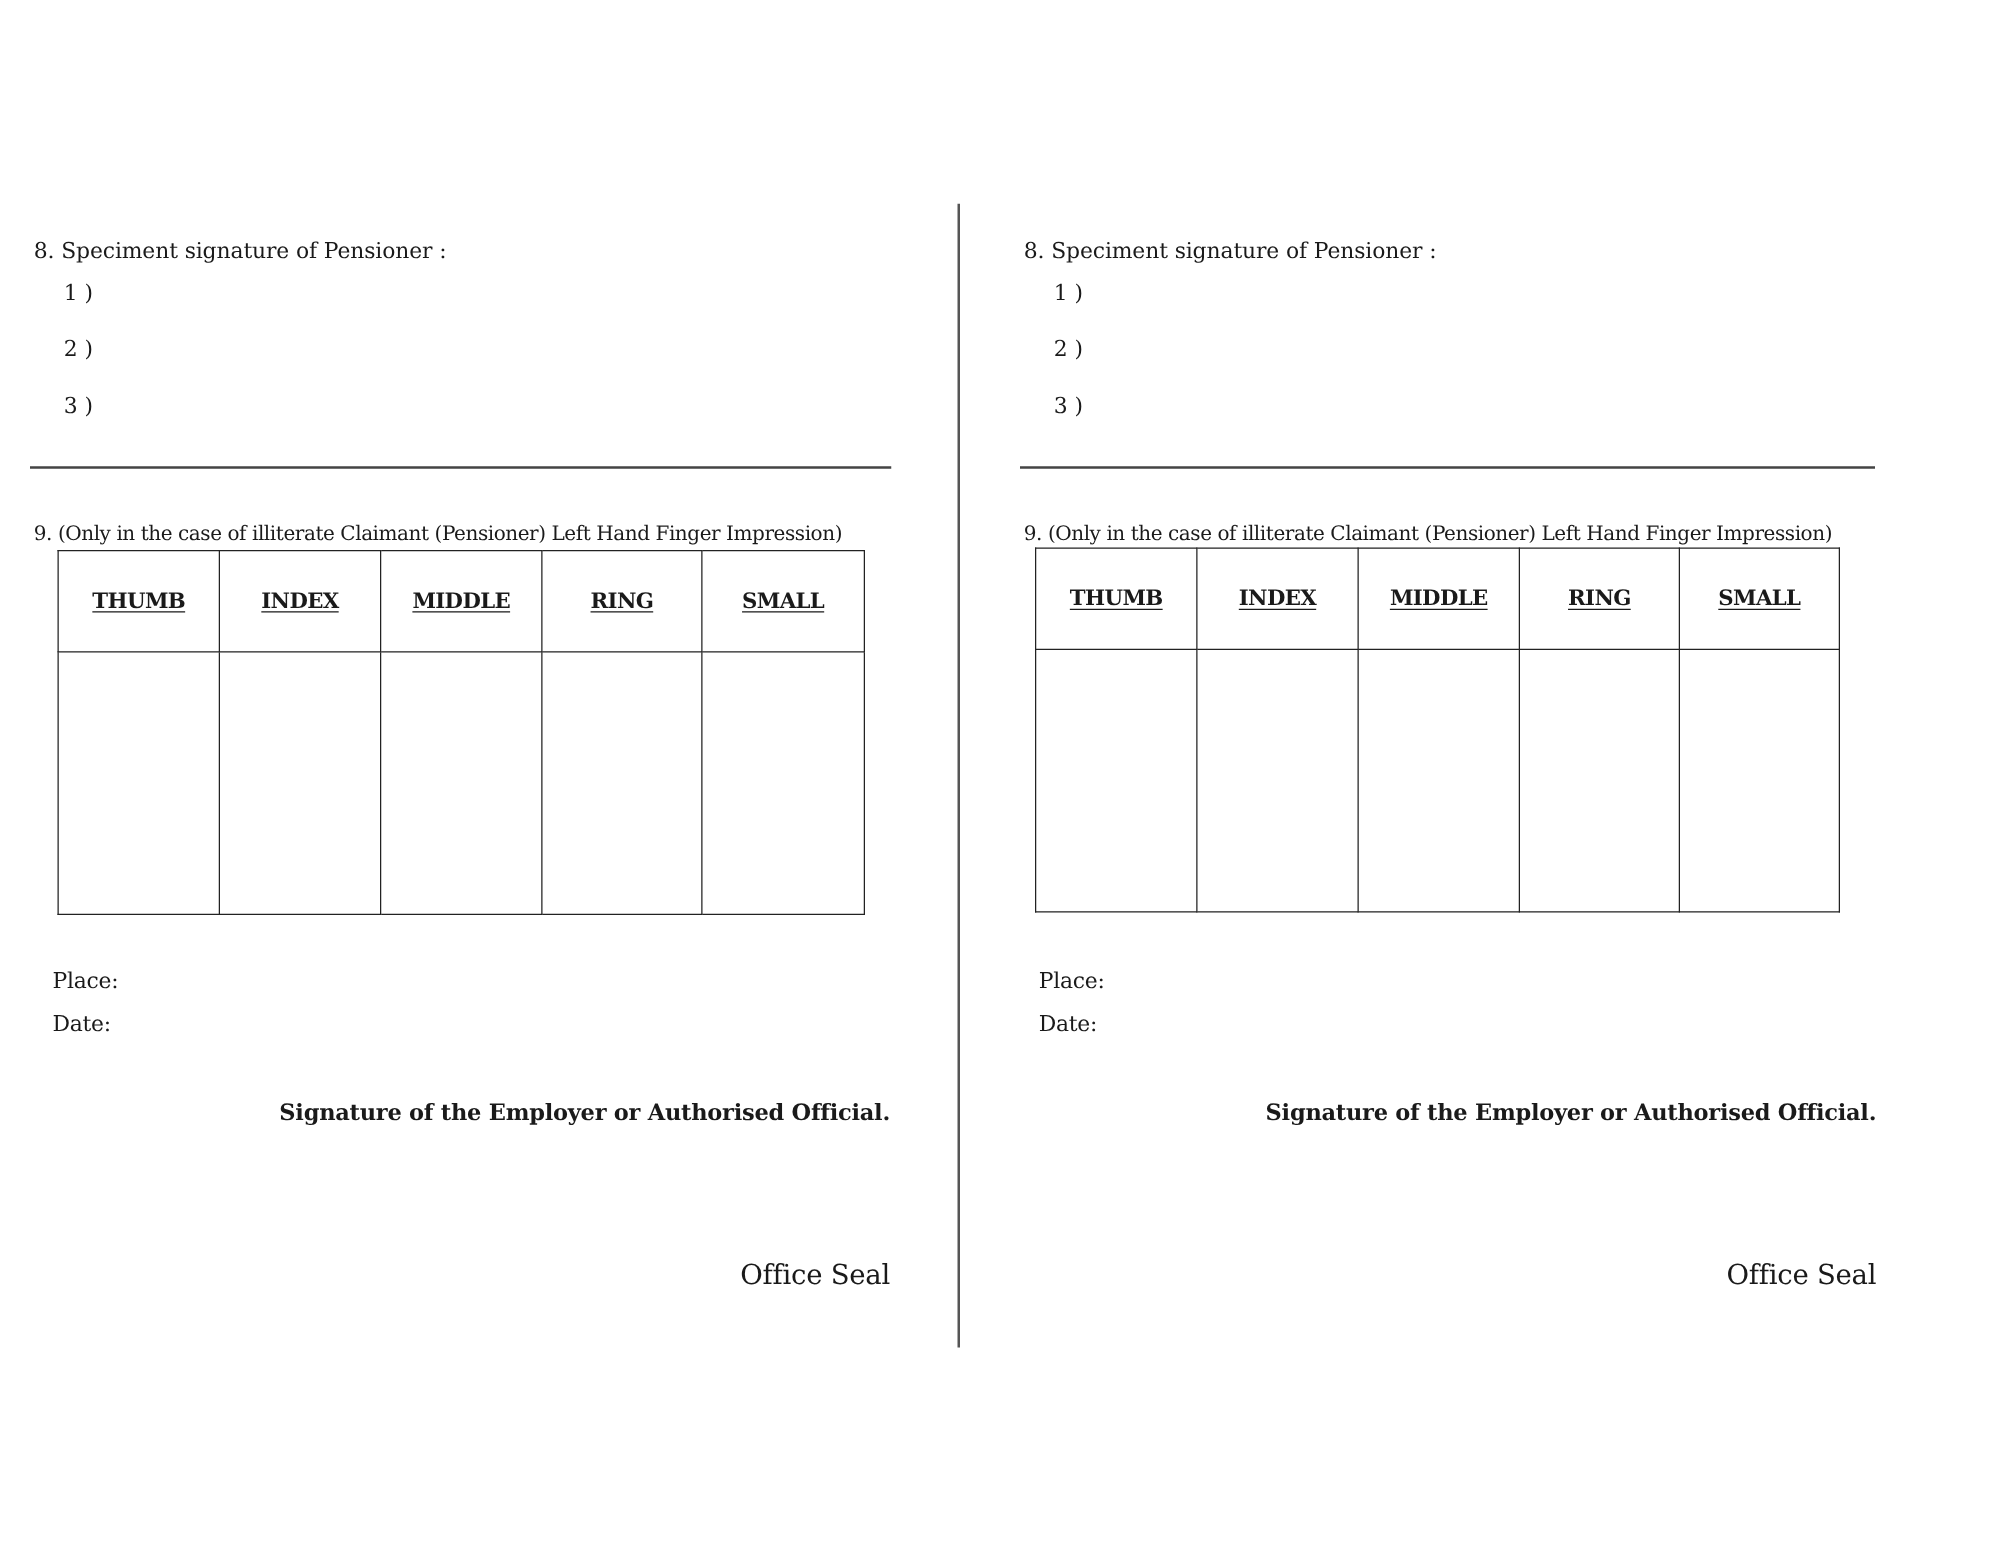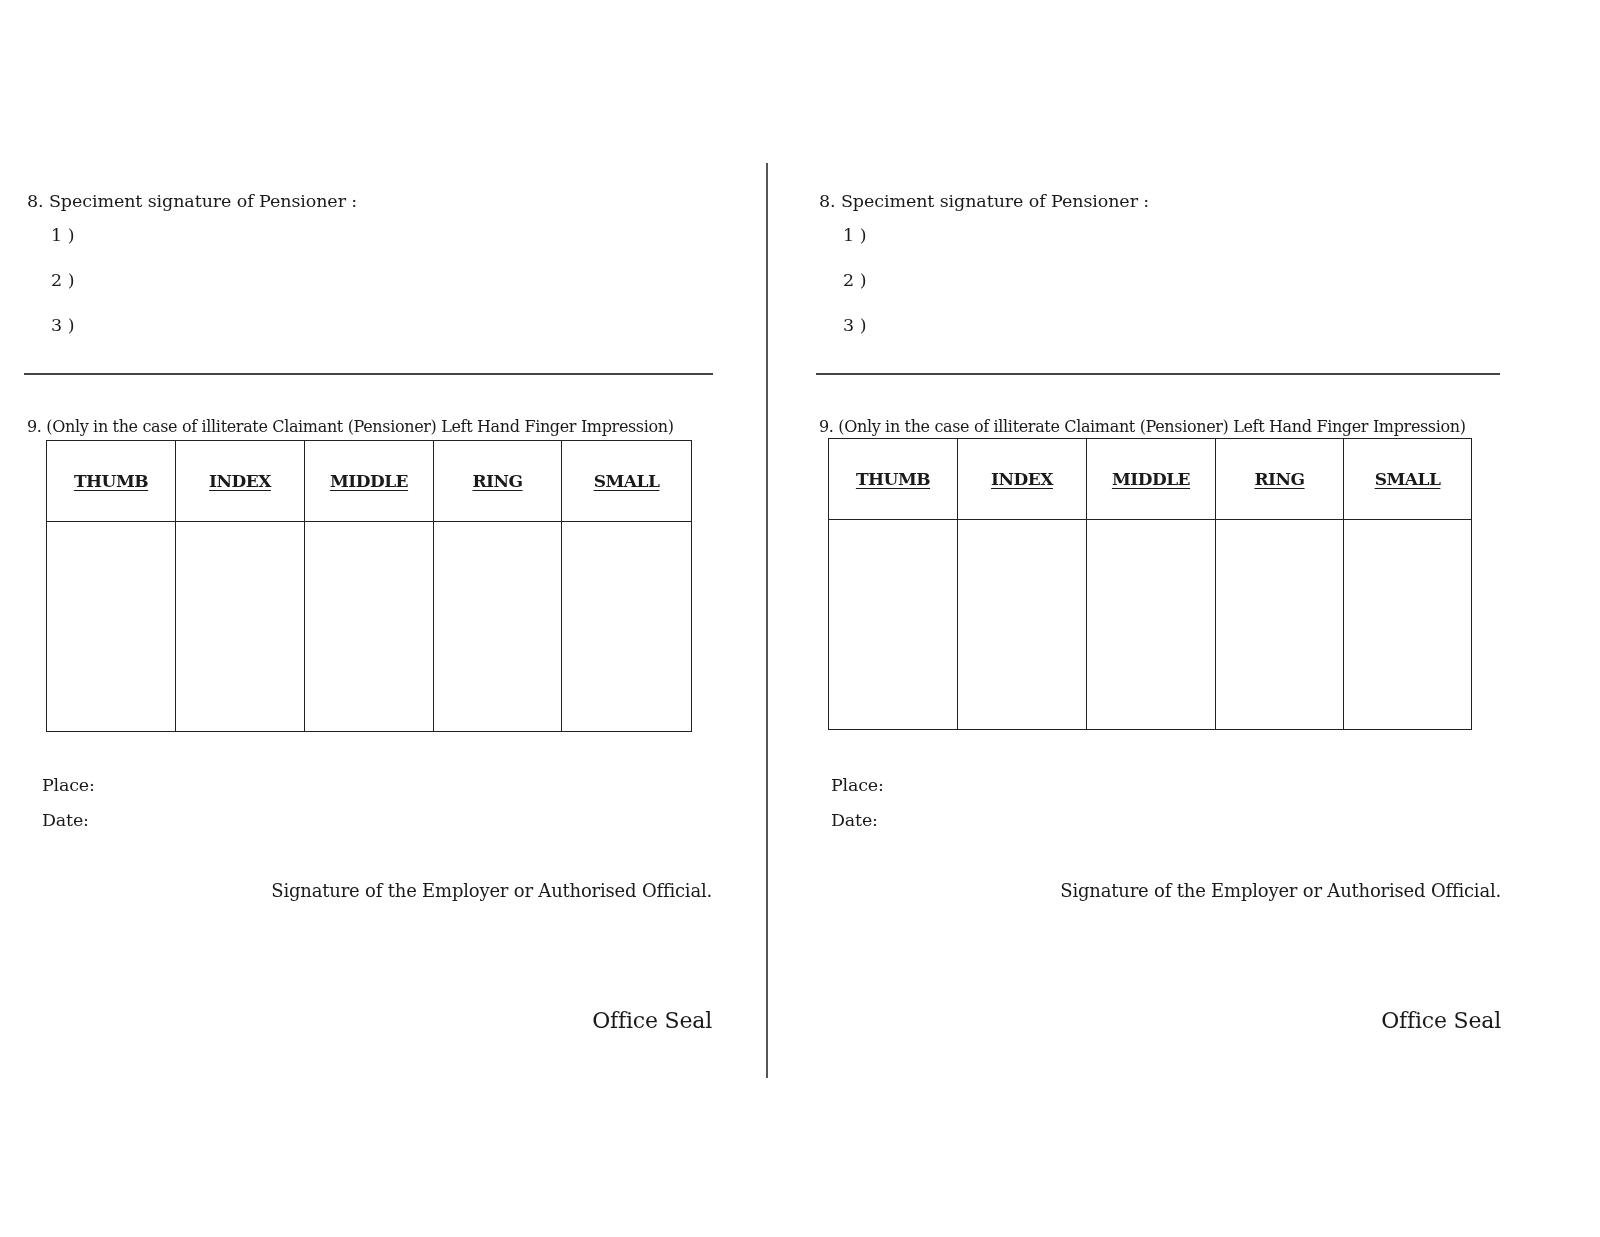--- a/index.html
+++ b/index.html
@@ -81,20 +81,21 @@
       letter-spacing: -0.2px;
     }
     .place { top: 755px; margin-top: 20px; }
     .date { top: 810px; }
 
     .employer-sig {
       right: 68px;
       top: 880px;
       font-size: 18px;
       letter-spacing: -0.2px;
+      font-weight: bold;
     }
     .office-seal {
       right: 68px;
       top: 1008px;
       font-size: 22px;
       letter-spacing: -0.2px;
     }
 
     .vdivider {
       position: absolute;

